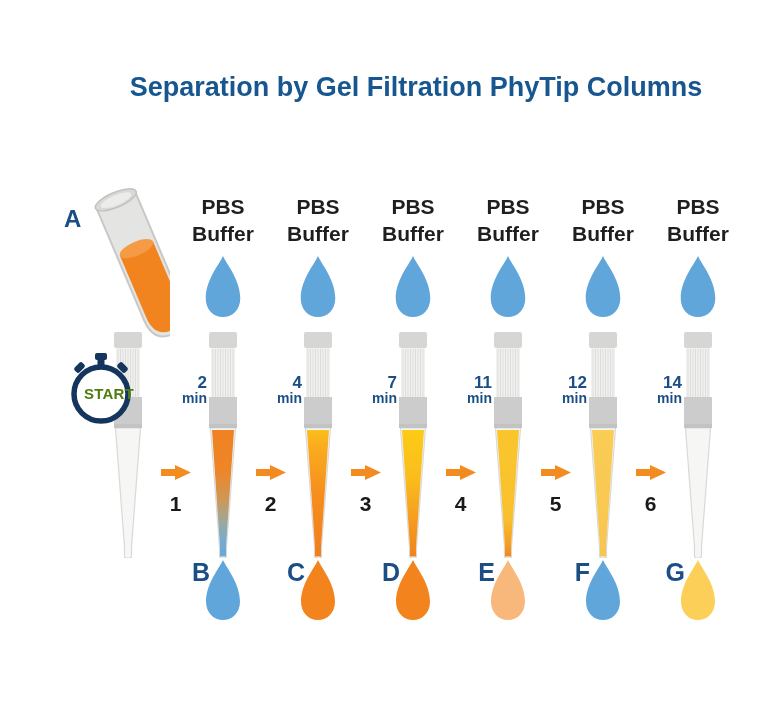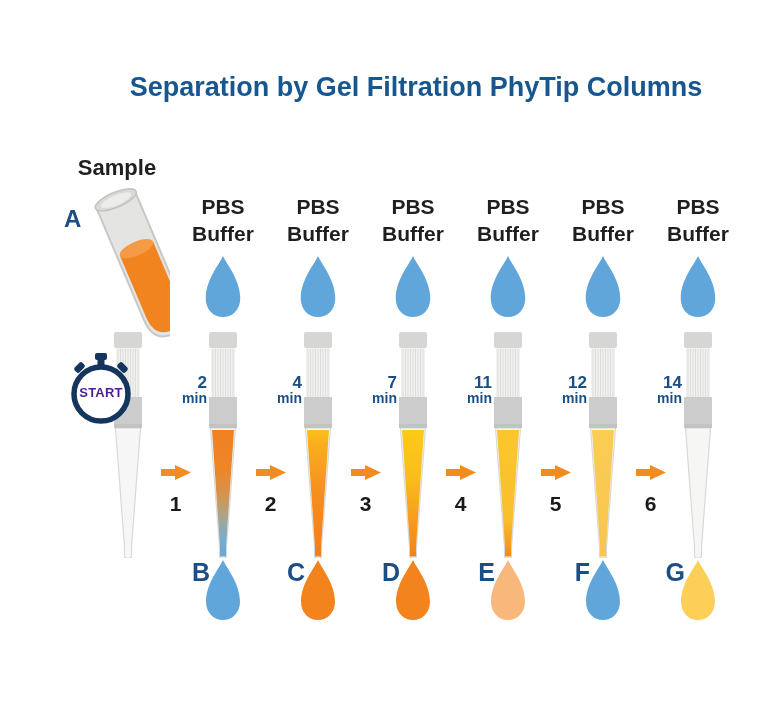--- a/index.html
+++ b/index.html
@@ -15,22 +15,22 @@
   #sample-label{
     left:57px;top:155px;width:120px;text-align:center;
     font-size:22px;font-weight:700;color:#1F1F1F;
   }
   #sample-letter{
     left:64px;top:205px;font-size:24px;font-weight:700;color:#1A4E85;z-index:5;
   }
   #tube-svg{left:20px;top:188px;z-index:2;}
   #stopwatch-svg{left:64px;top:350px;z-index:6;}
   #start-label{
-    left:64px;top:385px;width:74px;text-align:center;
-    font-size:13px;font-weight:800;letter-spacing:.2px;color:#4c1d95;z-index:7;
+    left:72px;top:385px;width:74px;text-align:center;
+    font-size:15px;font-weight:800;letter-spacing:.2px;color:#4d7c0f;z-index:7;
   }
   .column{position:absolute;top:0;width:120px;height:704px;}
   .pbs{
     position:absolute;left:0;top:193px;width:120px;text-align:center;
     font-size:21px;line-height:27px;font-weight:600;color:#1F1F1F;
   }
   .pbs span{display:block;}
   .drop-top{position:absolute;left:41px;top:255px;}
   .tip-svg{position:absolute;left:43px;top:332px;}
   .time{
@@ -48,21 +48,20 @@
     display:block;margin-top:5px;font-size:21px;font-weight:700;color:#1A1A1A;
   }
 </style>
 </head>
 <body>
 
 <div id="canvas">
 
   <div id="title" class="abs">Separation by Gel Filtration PhyTip Columns</div>
 
-  <div id="sample-label" class="abs">Sample</div>
 
   <svg id="tube-svg" class="abs" width="150" height="172">
     <g transform="translate(95,10) rotate(-23)">
       <path d="M -21 2 L -21 124 Q -21 148 0 148 Q 21 148 21 124 L 21 2 Z" fill="#E4E4E3" stroke="#C8C8C7" stroke-width="2"></path>
       <path id="tube-liquid" d="M -18 55 L -18 122 Q -18 144 0 144 Q 18 144 18 122 L 18 55 Z" fill="#F28420"></path>
       <ellipse id="tube-liquid-surface" cx="0" cy="55" rx="18" ry="7" fill="#F59B45"></ellipse>
       <ellipse cx="0" cy="2" rx="22" ry="7.5" fill="#D9D9D8" stroke="#C2C2C1" stroke-width="1.5"></ellipse>
       <ellipse cx="0" cy="2.5" rx="16.5" ry="5" fill="#ECECEB"></ellipse>
     </g>
   </svg>

